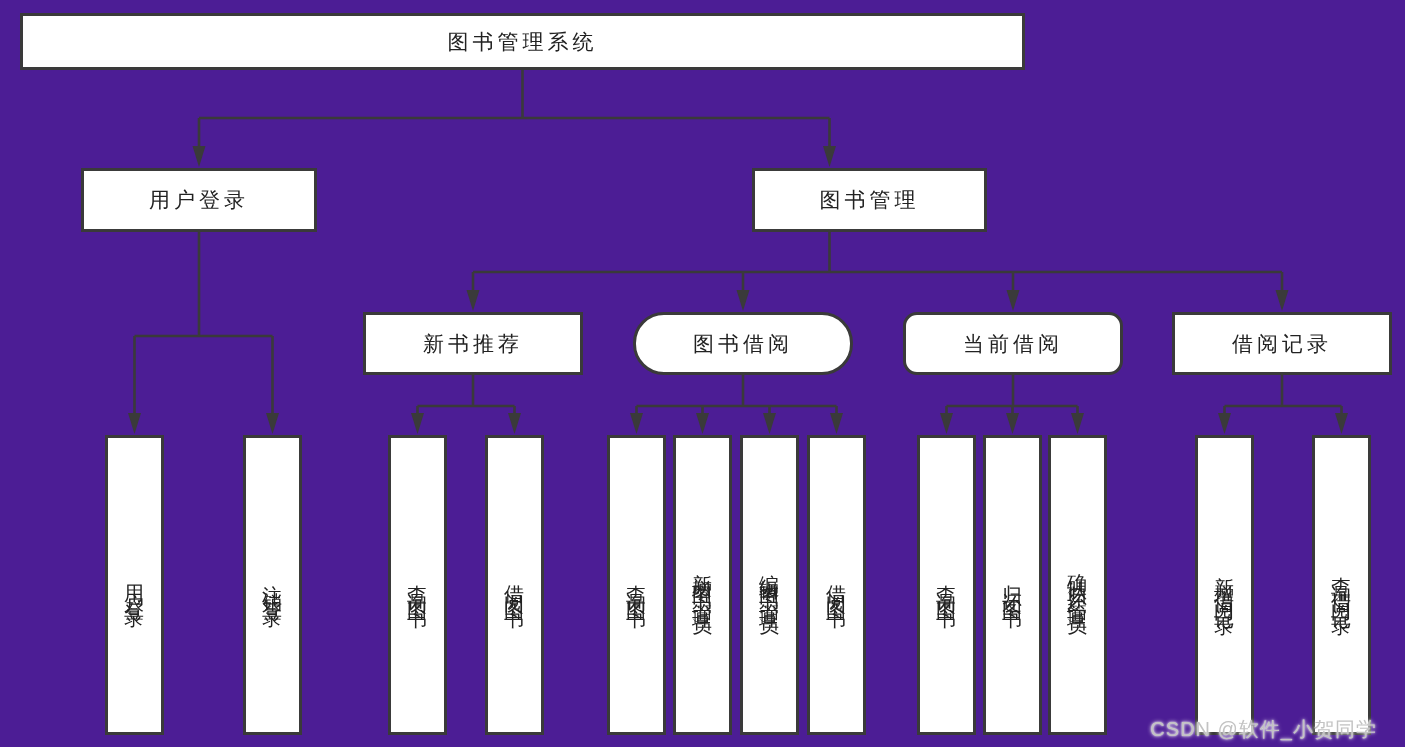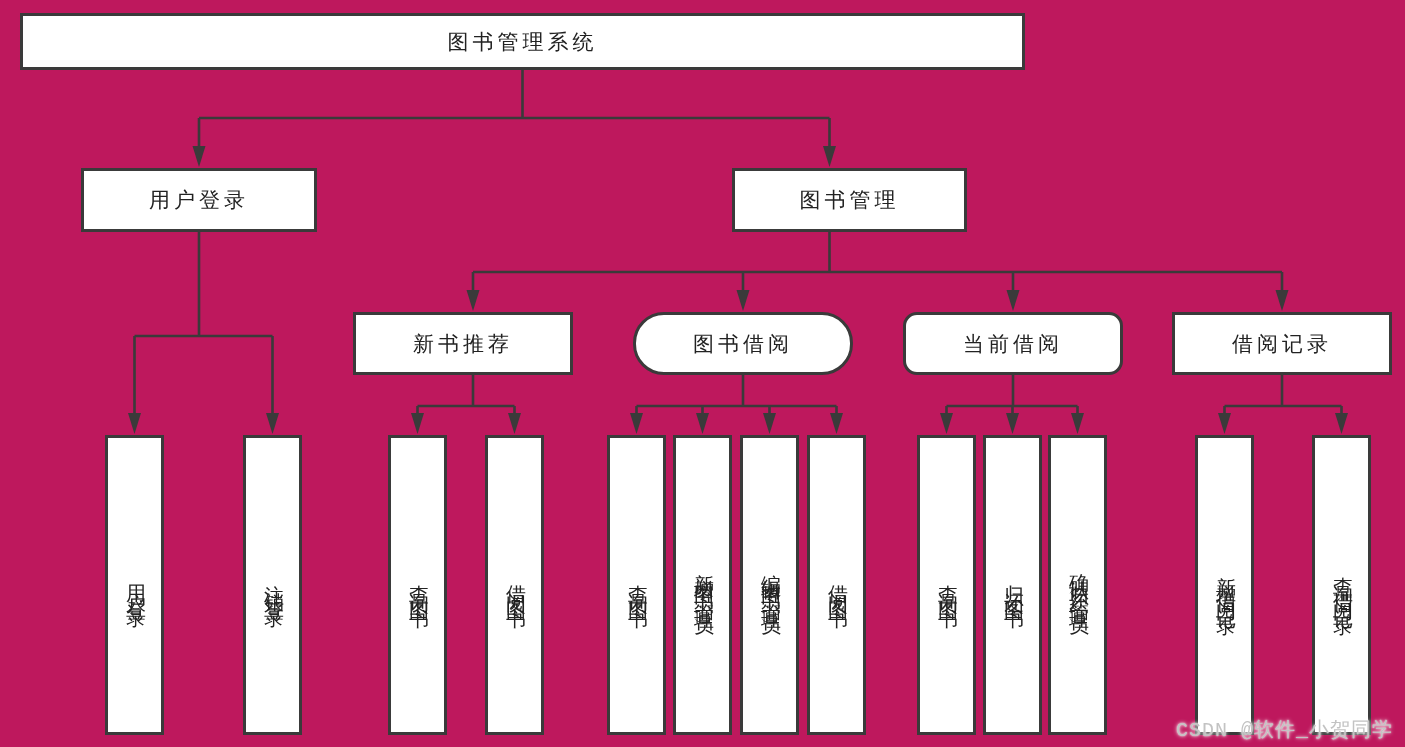--- a/index.html
+++ b/index.html
@@ -1,20 +1,20 @@
 <!DOCTYPE html>
 <html><head>
 <meta charset="utf-8">
 <style>
   html,body{margin:0;padding:0;background:#ffffff;}
   #canvas{
     position:relative;
     width:1405px;height:747px;
-    background:#be185d;
-    font-family:Liberation Mono, monospace;
+    background:#4c1d95;
+    font-family:Liberation Sans, sans-serif;
     overflow:hidden;
   }
   #wires{position:absolute;left:0;top:0;z-index:1;}
   .node{
     position:absolute;
     box-sizing:border-box;
     background:#ffffff;
     border:3px solid #3a3a3a;
     display:flex;
     align-items:center;
@@ -35,21 +35,21 @@
     line-height:1;
     width:59px;
     top:435px;
     height:300px;
   }
   .root{left:20px;top:13px;width:1005px;height:57px;}
   .l2{height:64px;top:168px;width:236px;}
   .l3{height:63px;top:312px;width:220px;}
   #watermark{
     position:absolute;
-    right:12px;
+    right:28px;
     bottom:4px;
     font-size:20px;
     letter-spacing:1px;
     color:#c3c3c3;
     text-shadow:0 0 2px #ffffff,0 0 4px #ffffff;
     z-index:5;
     white-space:nowrap;
   }
 </style>
 </head>
@@ -96,23 +96,23 @@
       <polygon points="1006,413 1019,413 1012.5,434"></polygon>
       <polygon points="1071,413 1084,413 1077.5,434"></polygon>
       <polygon points="1218,413 1231,413 1224.5,434"></polygon>
       <polygon points="1335,413 1348,413 1341.5,434"></polygon>
     </g>
   </svg>
 
   <div class="node h-node root">图书管理系统</div>
 
   <div class="node h-node l2" style="left:81px;">用户登录</div>
-  <div class="node h-node l2" style="left:732px;width:235px;">图书管理</div>
+  <div class="node h-node l2" style="left:752px;width:235px;">图书管理</div>
 
-  <div class="node h-node l3" style="left:353px;">新书推荐</div>
+  <div class="node h-node l3" style="left:363px;">新书推荐</div>
   <div class="node h-node l3" style="left:633px;border-radius:31px;">图书借阅</div>
   <div class="node h-node l3" style="left:903px;border-radius:14px;">当前借阅</div>
   <div class="node h-node l3" style="left:1172px;">借阅记录</div>
 
   <div class="node v-node" style="left:105px;">用户登录</div>
   <div class="node v-node" style="left:243px;">注销登录</div>
 
   <div class="node v-node" style="left:388px;">查询图书</div>
   <div class="node v-node" style="left:485px;">借阅图书</div>
 

